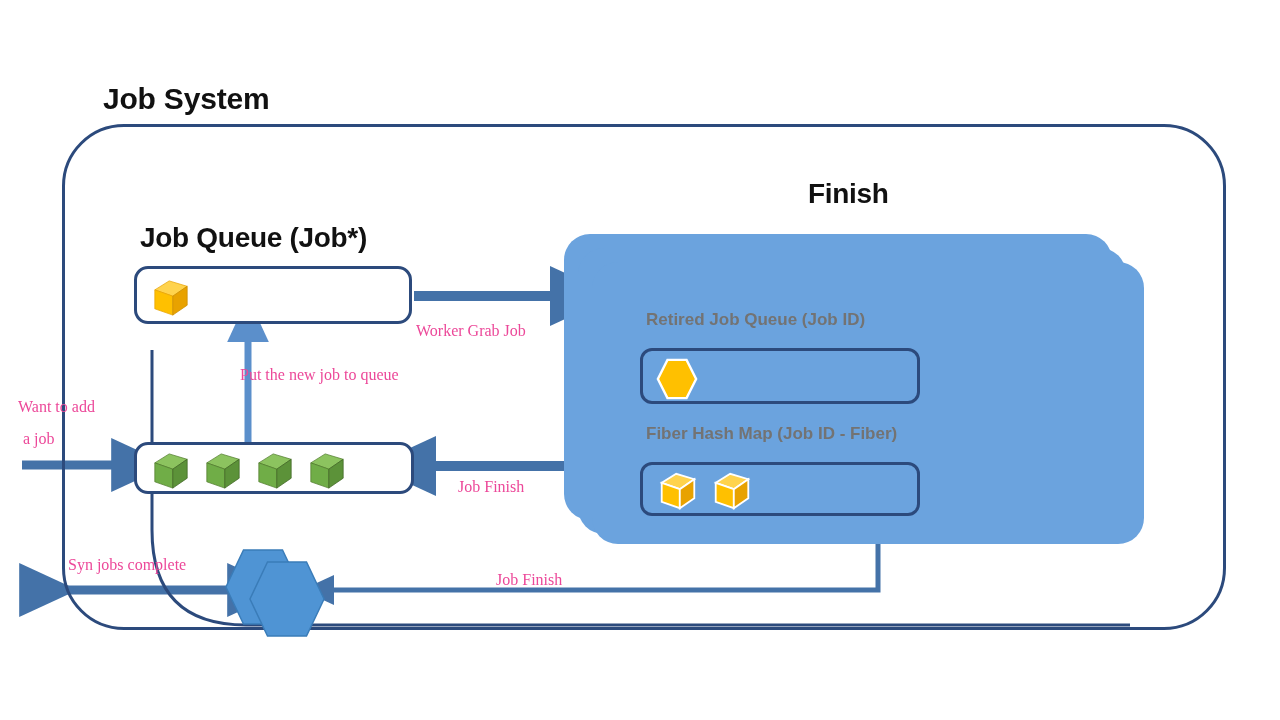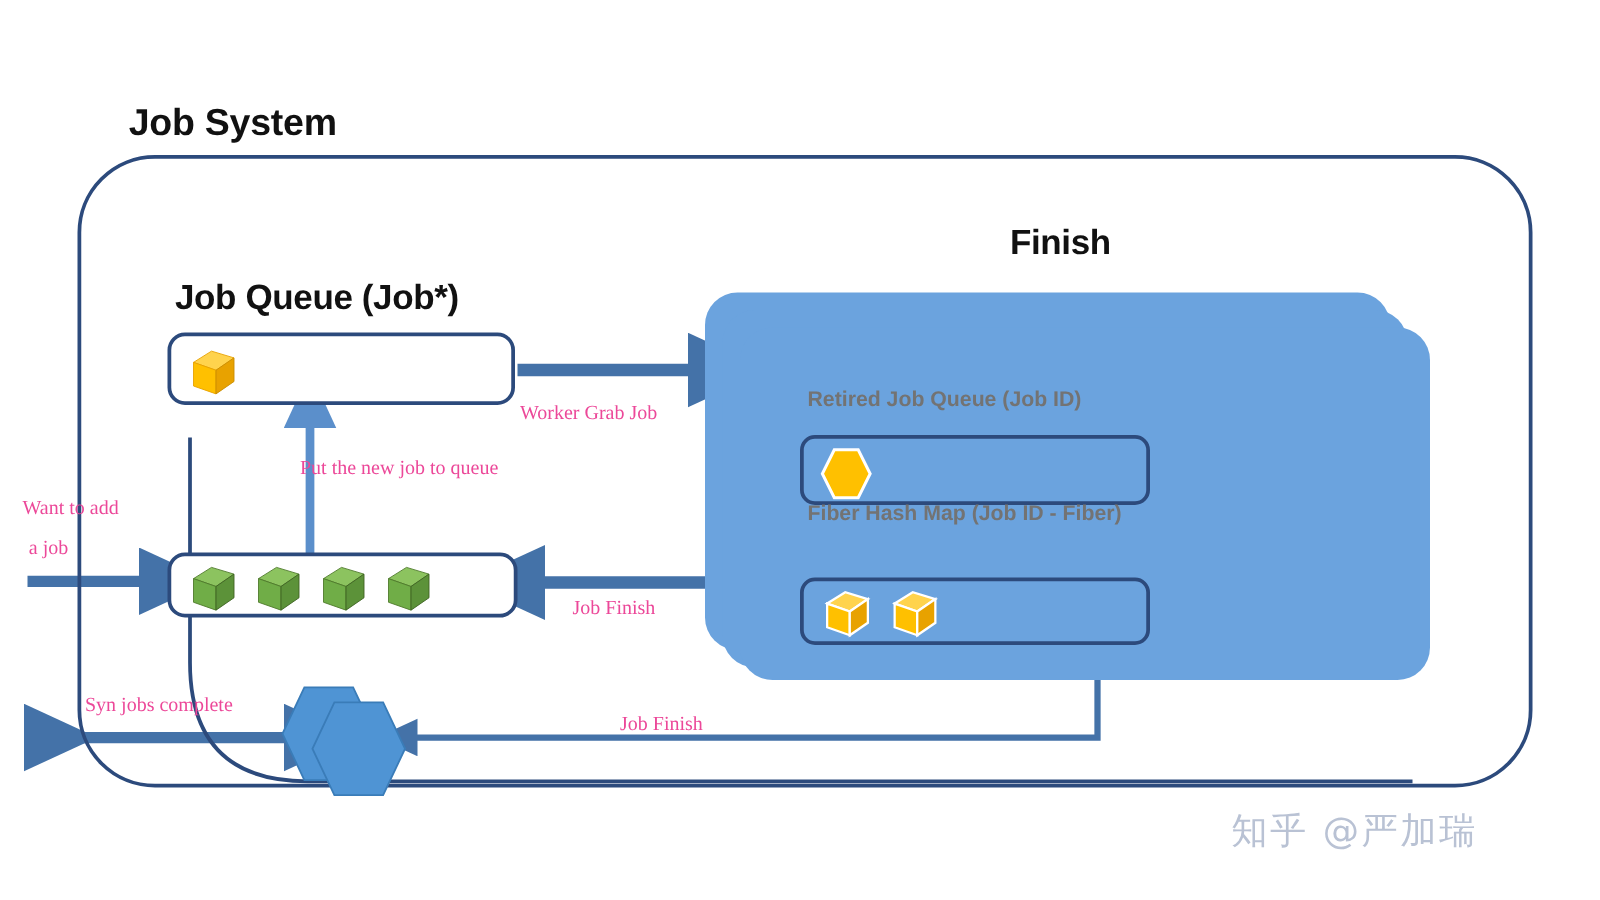--- a/index.html
+++ b/index.html
@@ -241,21 +241,21 @@
   <div class="abs card-heading" style="left:646px; top:310px;">Retired Job Queue (Job ID)</div>
 
   <div class="abs worker-inner-box" id="retired-queue-box">
     <div class="hexagon" style="left:12px; top:6px; width:44px; height:44px;">
       <svg viewBox="0 0 46 46" xmlns="http://www.w3.org/2000/svg">
         <polygon points="13,3 33,3 43,23 33,43 13,43 3,23" fill="#FFC000" stroke="#FFFFFF" stroke-width="2.5"></polygon>
       </svg>
     </div>
   </div>
 
-  <div class="abs card-heading" style="left:646px; top:401px;">Fiber Hash Map (Job ID - Fiber)</div>
+  <div class="abs card-heading" style="left:646px; top:424px;">Fiber Hash Map (Job ID - Fiber)</div>
 
   <div class="abs worker-inner-box" id="fiber-hash-box">
     <div class="cube" style="left:16px; top:6px; width:38px; height:40px;">
       <svg viewBox="0 0 42 44" xmlns="http://www.w3.org/2000/svg">
         <polygon points="3,13 19,3 39,9 23,20" fill="#FFD34D" stroke="#FFFFFF" stroke-width="2"></polygon>
         <polygon points="3,13 23,20 23,41 3,34" fill="#FFC000" stroke="#FFFFFF" stroke-width="2"></polygon>
         <polygon points="23,20 39,9 39,30 23,41" fill="#E8A200" stroke="#FFFFFF" stroke-width="2"></polygon>
       </svg>
     </div>
     <div class="cube" style="left:70px; top:6px; width:38px; height:40px;">
@@ -273,15 +273,14 @@
   <div class="abs edge-label" style="left:240px; top:366px;">Put the new job to queue</div>
 
   <div class="abs edge-label" style="left:416px; top:322px;">Worker  Grab Job</div>
 
   <div class="abs edge-label" style="left:458px; top:478px;">Job Finish</div>
 
   <div class="abs edge-label" style="left:496px; top:571px;">Job Finish</div>
 
   <div class="abs edge-label" style="left:68px; top:556px;">Syn jobs complete</div>
 
-  <div class="abs" id="watermark">知乎 @严加瑞</div>
 
 </div>
 
 </body></html>

